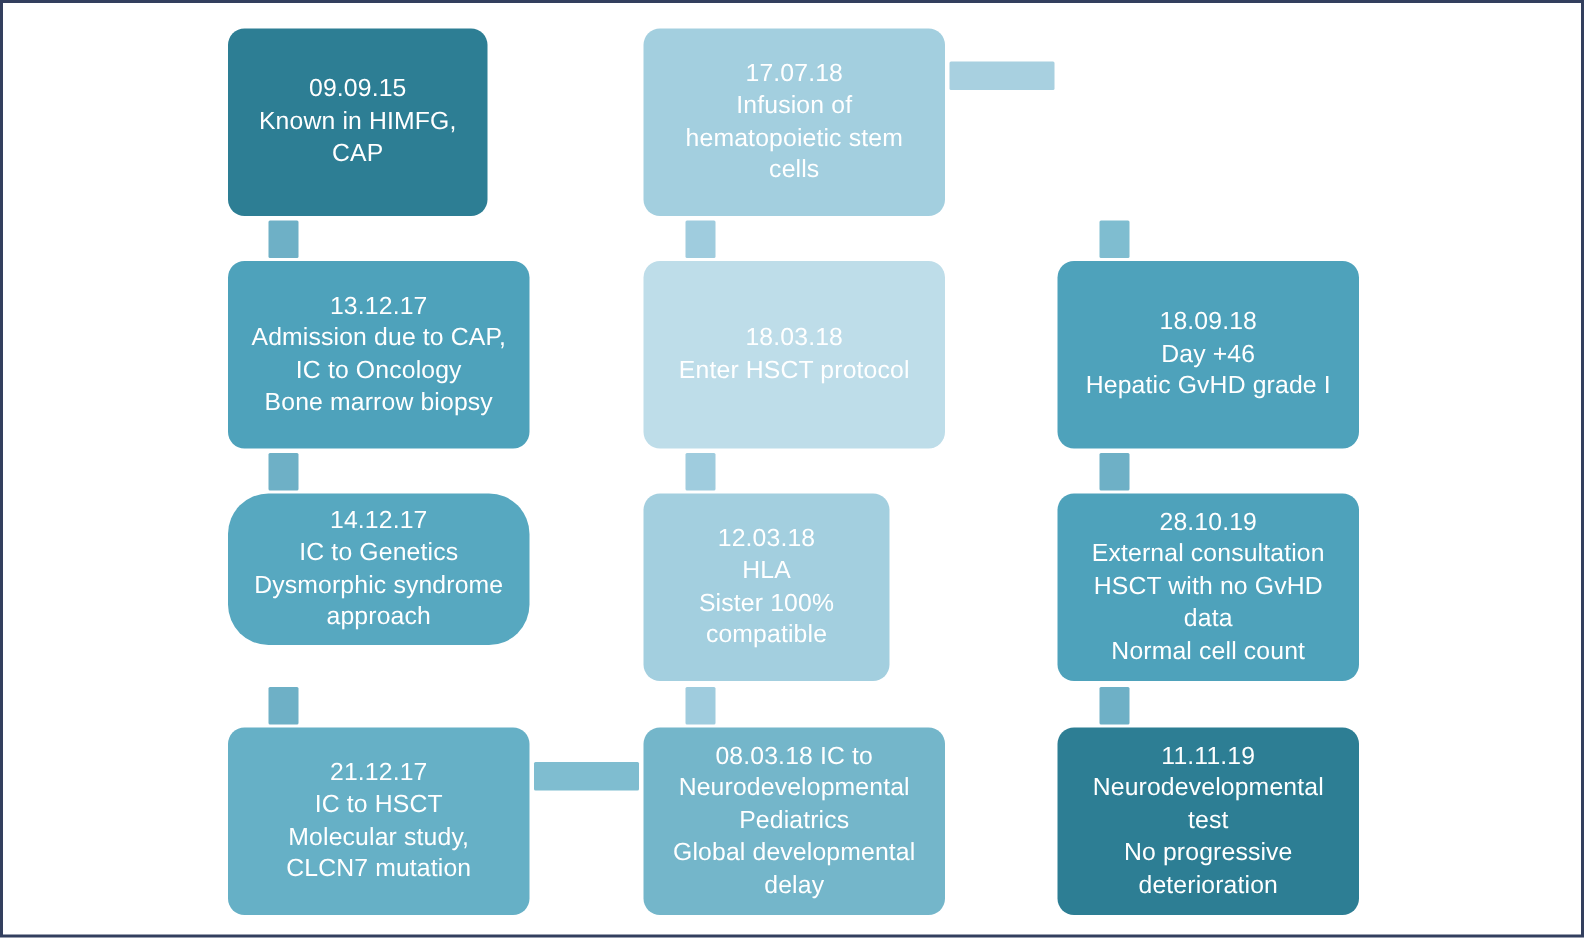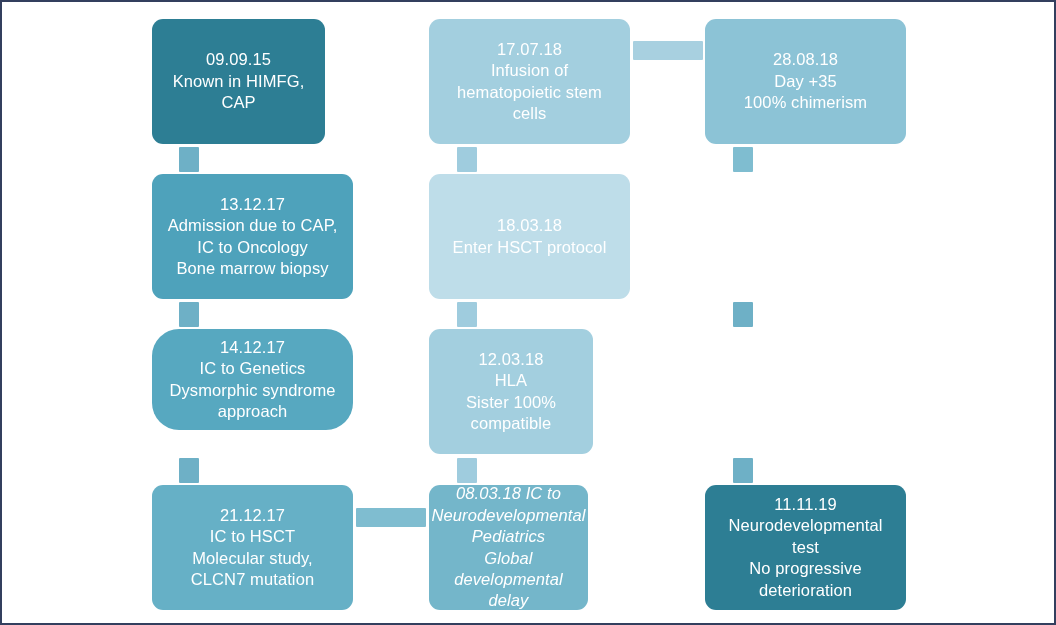--- a/index.html
+++ b/index.html
@@ -80,27 +80,32 @@
 CLCN7 mutation</div>
       <div class="node" style="left: 427px; top: 17px; width: 201px; height: 125px; background: rgb(163, 207, 223);">17.07.18
 Infusion of
 hematopoietic stem
 cells</div>
       <div class="node" style="left: 427px; top: 172px; width: 201px; height: 125px; background: rgb(190, 221, 233);">18.03.18
 Enter HSCT protocol</div>
       <div class="node" style="left: 427px; top: 327px; width: 164px; height: 125px; background: rgb(163, 207, 223);">12.03.18
 HLA
 Sister 100% compatible</div>
-      <div class="node" style="left: 427px; top: 483px; width: 159px; height: 125px; background: rgb(116, 182, 202); font-style: italic;">08.03.18 IC to
+      <div class="node" style="left: 427px; top: 483px; width: 201px; height: 125px; background: rgb(116, 182, 202);">08.03.18 IC to
 Neurodevelopmental
 Pediatrics
 Global developmental
 delay</div>
-      <div class="node" style="left: 703px; top: 17px; width: 201px; height: 125px; background: rgb(140, 195, 214);">28.08.18
-Day +35
-100% chimerism</div>
+      <div class="node" style="left: 703px; top: 172px; width: 201px; height: 125px; background: rgb(78, 162, 187);">18.09.18
+Day +46
+Hepatic GvHD grade I</div>
+      <div class="node" style="left: 703px; top: 327px; width: 201px; height: 125px; background: rgb(78, 162, 187);">28.10.19
+External consultation
+HSCT with no GvHD
+data
+Normal cell count</div>
       <div class="node" style="left: 703px; top: 483px; width: 201px; height: 125px; background: rgb(45, 126, 148);">11.11.19
 Neurodevelopmental
 test
 No progressive
 deterioration</div>
     </div>
 </div>
 
 </body></html>

